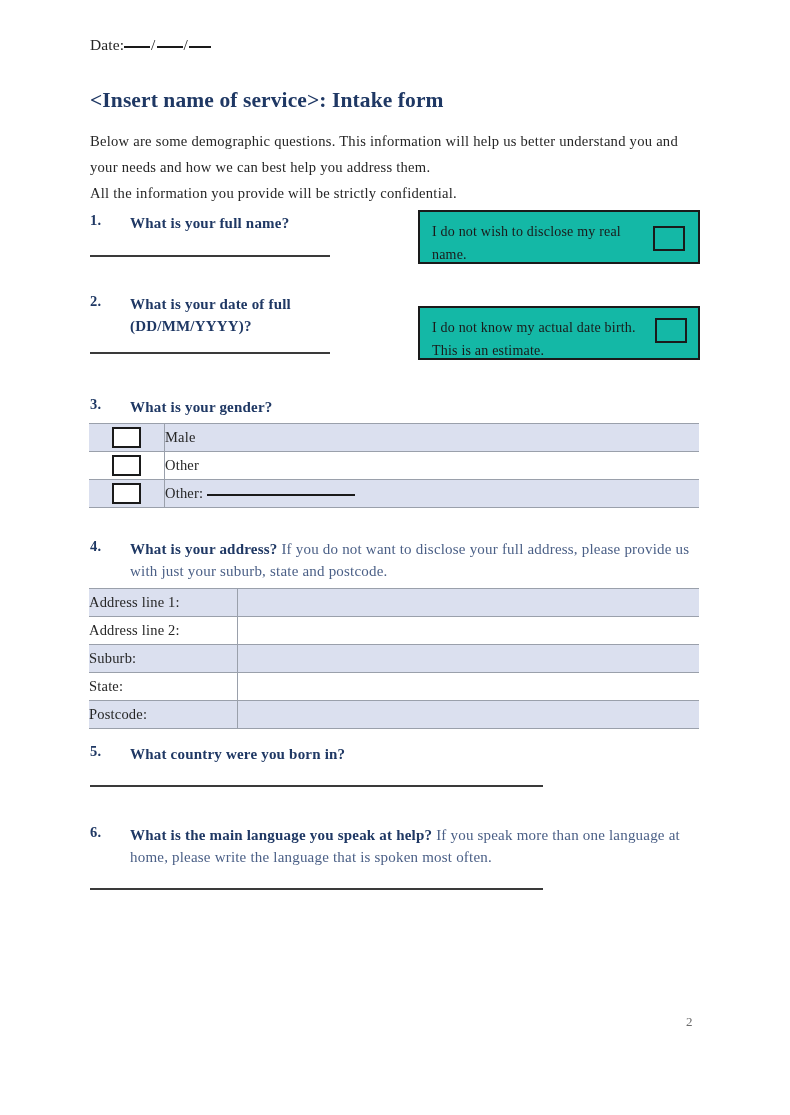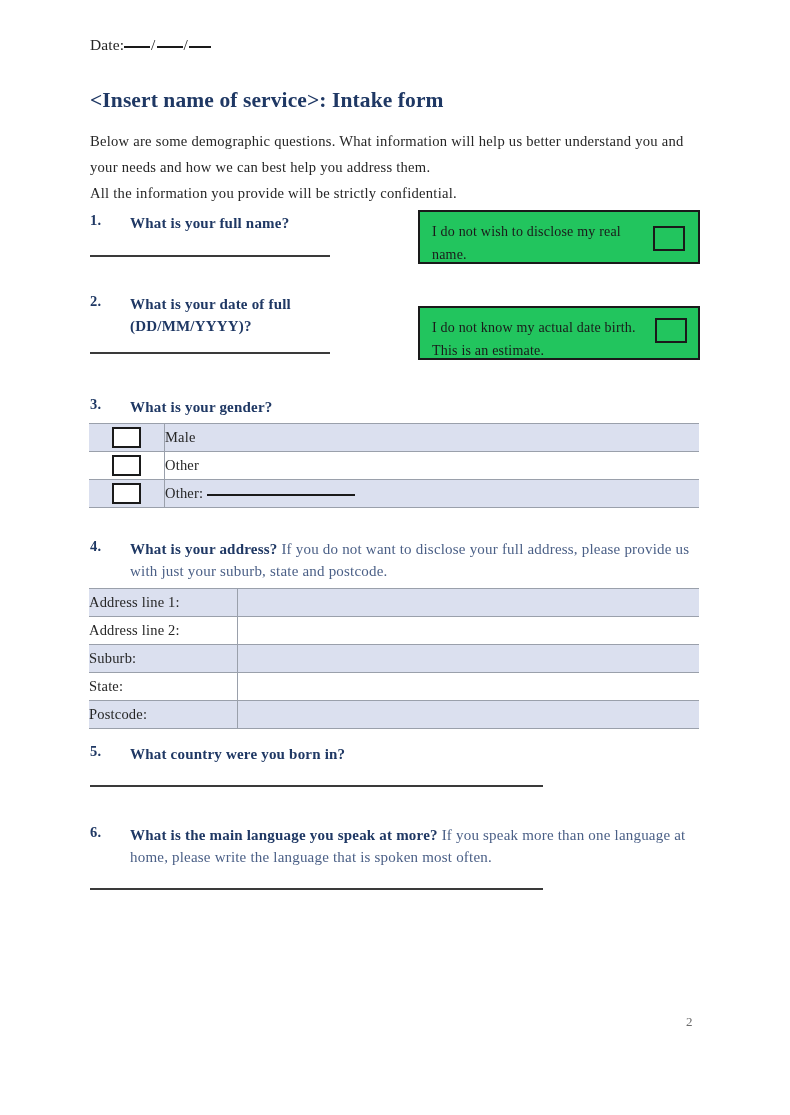--- a/index.html
+++ b/index.html
@@ -103,21 +103,21 @@
   .answer-line {
     position: absolute;
     border-bottom: 2.4px solid #3a3a3a;
     height: 0;
   }
 
   
   .note-box {
     position: absolute;
     border: 2.4px solid #1a1a1a;
-    background: #22c55e;
+    background: #14b8a6;
     box-sizing: border-box;
   }
   .note-text {
     position: absolute;
     left: 12px;
     top: 8px;
     width: 205px;
     font-size: 14px;
     line-height: 23px;
     color: #1a1a1a;
@@ -199,21 +199,21 @@
 <body>
 
 <div class="page">
 
   <div class="date-row">
     <span>Date:</span><span class="date-blank db-1"></span><span class="date-slash">/</span><span class="date-blank db-2"></span><span class="date-slash">/</span><span class="date-blank db-3"></span>
   </div>
 
   <div class="doc-title">&lt;Insert name of service&gt;: Intake form</div>
 
-  <div class="intro-p" id="intro-1">Below are some demographic questions. What information will help us better understand you and your needs and how we can best help you address them.</div>
+  <div class="intro-p" id="intro-1">Below are some demographic questions. This information will help us better understand you and your needs and how we can best help you address them.</div>
   <div class="intro-p" id="intro-2">All the information you provide will be strictly confidential.</div>
 
   <div class="question" style="top:212px; width:330px;">
     <span class="q-num">1.</span>
     <div class="q-body">
       <span class="q-bold">What is your full name?</span><span class="q-rest"></span>
     </div>
   </div>
   <div class="answer-line" style="left:90px; top:255px; width:240px;"></div>
 
@@ -301,20 +301,20 @@
     <span class="q-num">5.</span>
     <div class="q-body">
       <span class="q-bold">What country were you born in?</span><span class="q-rest"></span>
     </div>
   </div>
   <div class="answer-line" style="left:90px; top:785px; width:453px;"></div>
 
   <div class="question" style="top:824px; width:600px;">
     <span class="q-num">6.</span>
     <div class="q-body">
-      <span class="q-bold">What is the main language you speak at more?</span><span class="q-rest"> If you speak more than one language at home, please write the language that is spoken most often.</span>
+      <span class="q-bold">What is the main language you speak at help?</span><span class="q-rest"> If you speak more than one language at home, please write the language that is spoken most often.</span>
     </div>
   </div>
   <div class="answer-line" style="left:90px; top:888px; width:453px;"></div>
 
   <div class="page-number">2</div>
 
 </div>
 
 </body></html>

